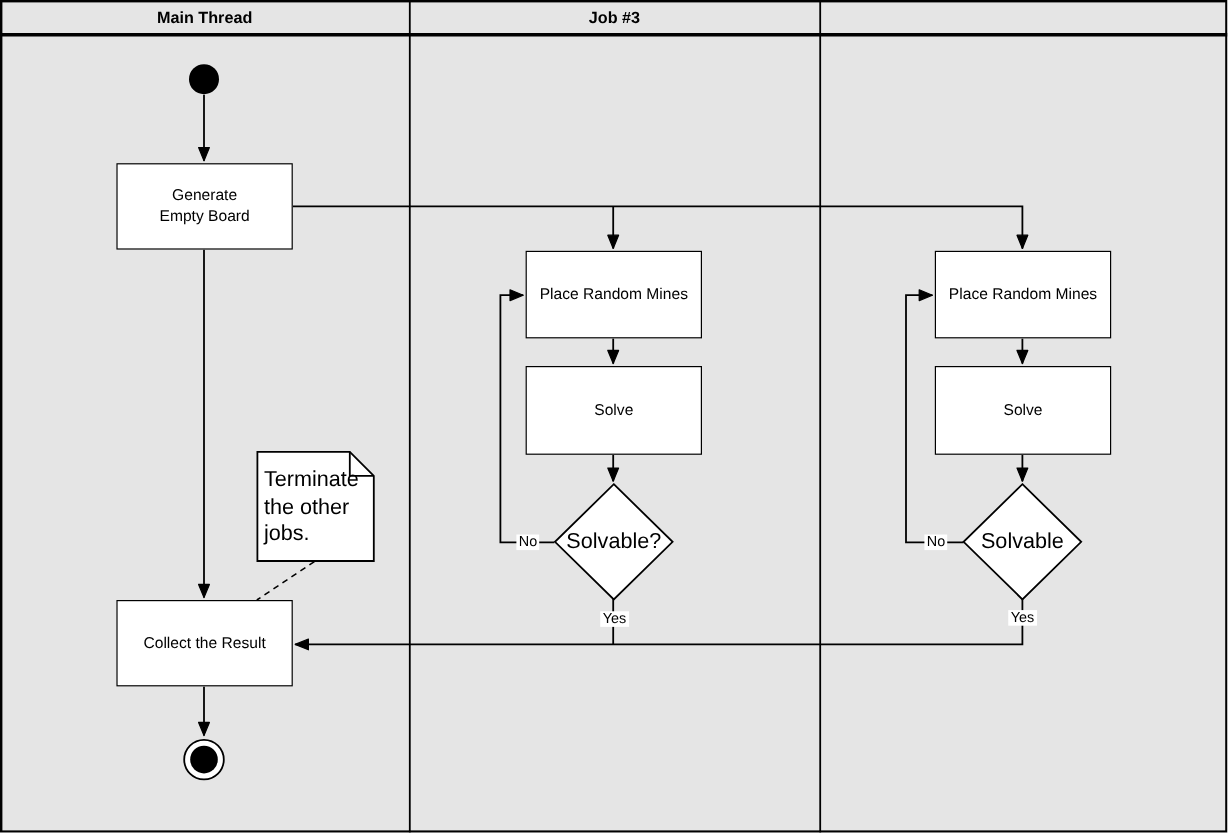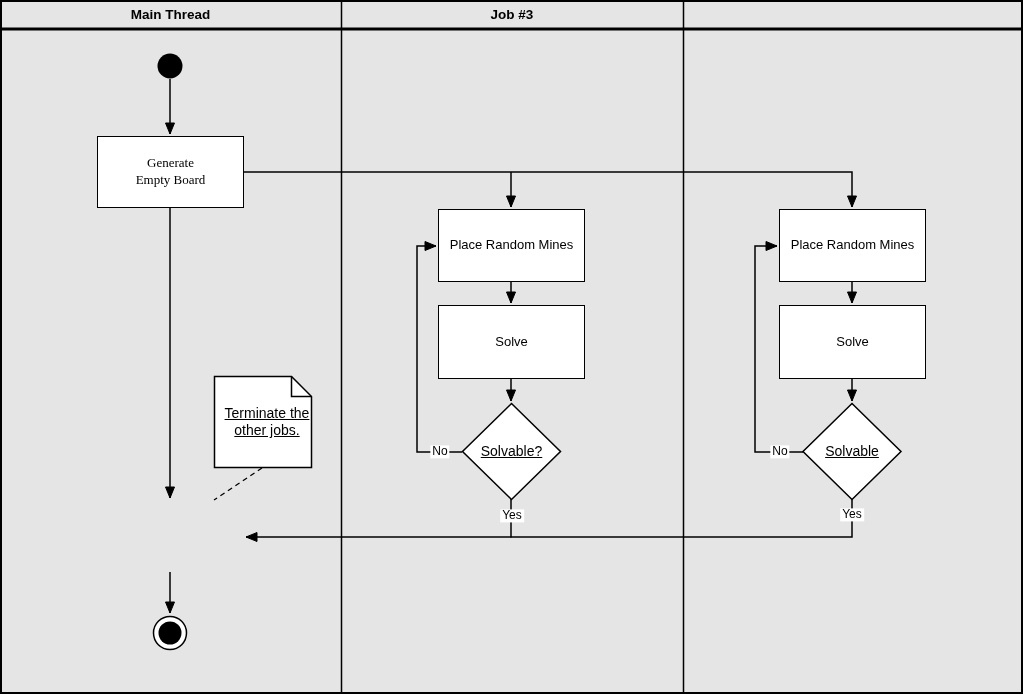--- a/index.html
+++ b/index.html
@@ -29,30 +29,28 @@
     background: #fff;
     border: 1.5px solid #000;
     display: flex;
     align-items: center;
     justify-content: center;
     text-align: center;
     font-size: 13px;
     line-height: 1.3;
     padding: 0 6px;
   }
-  .node.wrap { padding: 0 34px; font-family: Liberation Serif, serif; }
+  .node.wrap { padding: 0 34px; }
   .shape-label {
     position: absolute;
     display: flex;
     align-items: center;
     justify-content: center;
-    text-align: center;
-    font-size: 14px;
+    font-size: 18px;
     line-height: 1.25;
-    text-decoration: underline;
   }
   .edge-label {
     position: absolute;
     transform: translate(-50%, -50%);
     background: #fff;
     padding: 0 2px;
     font-size: 12px;
     line-height: 1.1;
   }
 </style>
@@ -102,20 +100,21 @@
     <polygon points="852,403.5 901,451.5 852,499.5 803,451.5" fill="#fff" stroke="#000" stroke-width="1.5"></polygon>
 
     <circle cx="170" cy="633" r="16.5" fill="#fff" stroke="#000" stroke-width="1.5"></circle>
     <circle cx="170" cy="633" r="11.5" fill="#000"></circle>
   </svg>
 
   <div class="lane-header" style="left:0; width:341px;">Main Thread</div>
   <div class="lane-header" style="left:341px; width:342px;">Job #3</div>
 
   <div class="node wrap" style="left:97px; top:136px; width:147px; height:72px;">Generate Empty Board</div>
+  <div class="node" style="left:97px; top:500px; width:147px; height:72px;">Collect the Result</div>
 
   <div class="shape-label" style="left:216px; top:378px; width:94px; height:88px; padding:0 4px;">Terminate the other jobs.</div>
 
   <div class="node" style="left:438px; top:209px; width:147px; height:73px;">Place Random Mines</div>
   <div class="node" style="left:438px; top:305px; width:147px; height:74px;">Solve</div>
   <div class="shape-label" style="left:462px; top:403px; width:99px; height:97px;">Solvable?</div>
   <div class="edge-label" style="left:440px; top:452px;">No</div>
   <div class="edge-label" style="left:512px; top:516px;">Yes</div>
 
   <div class="node" style="left:779px; top:209px; width:147px; height:73px;">Place Random Mines</div>

